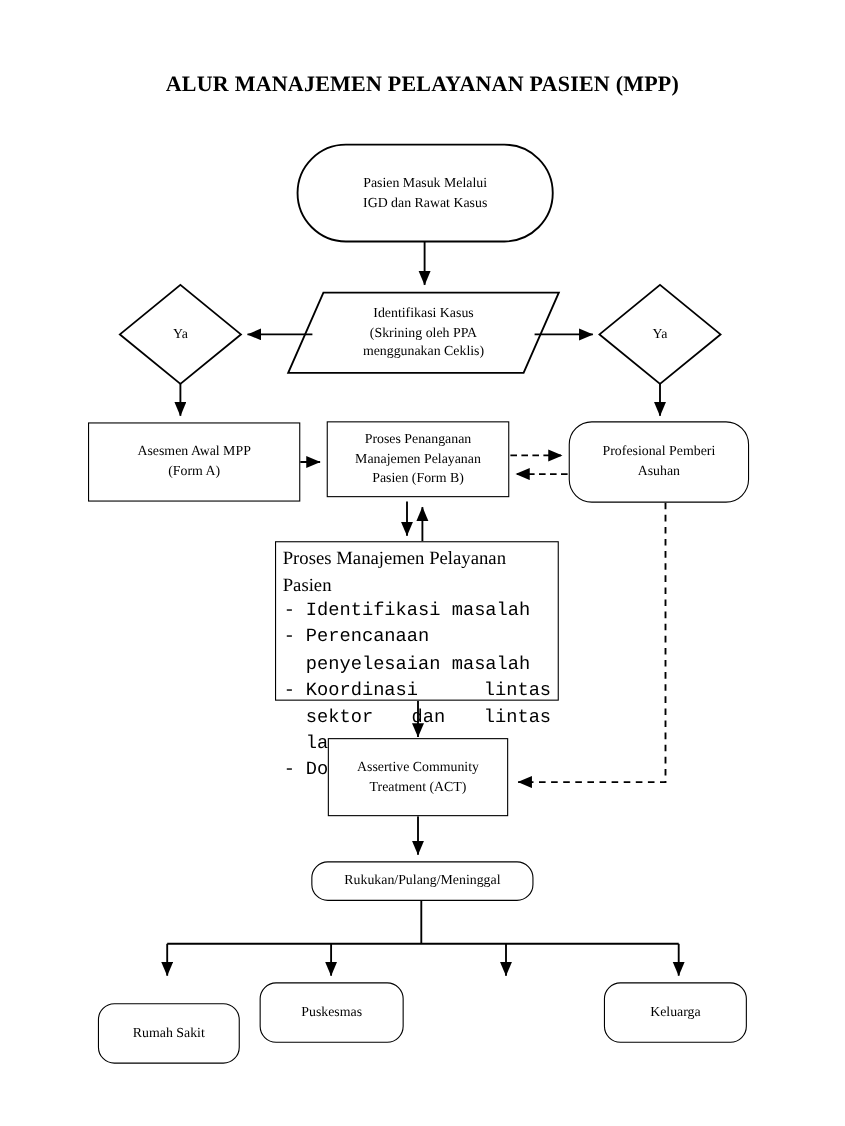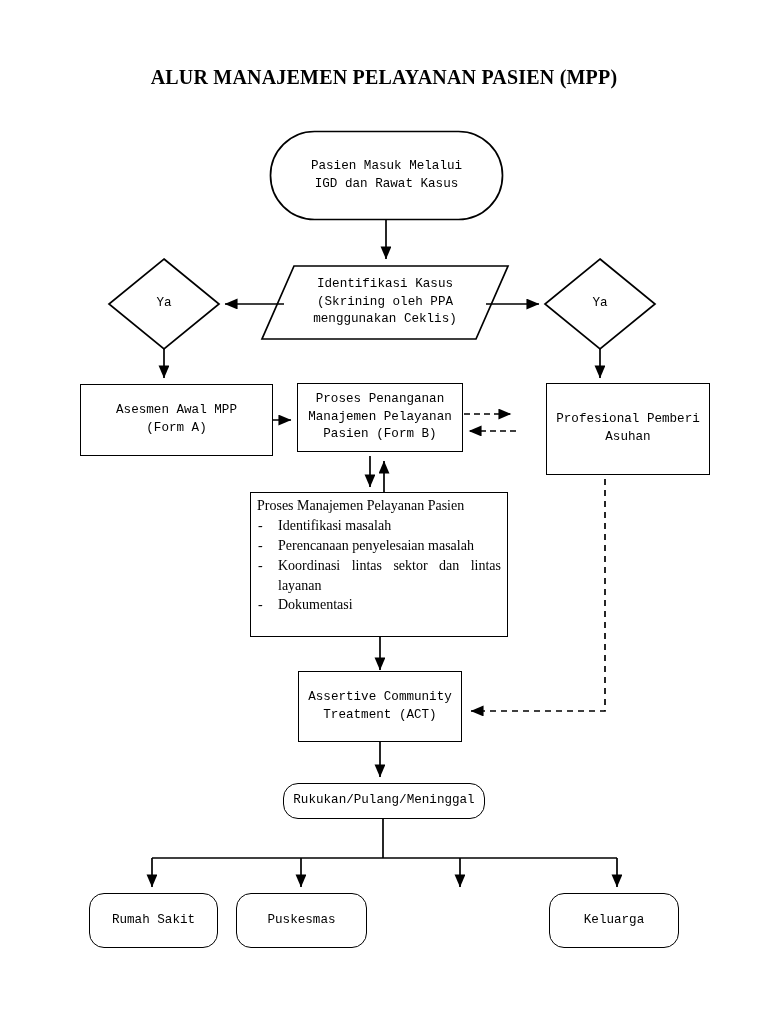--- a/index.html
+++ b/index.html
@@ -39,21 +39,21 @@
     box-sizing: border-box;
     display: flex;
     align-items: center;
     justify-content: center;
     text-align: center;
     line-height: 1.42;
     font-size: 12.6px;
     background: #ffffff;
     z-index: 3;
   }
-  .node .txt { display: block; width: 100%; font-family: Liberation Mono, monospace; }
+  .node .txt { display: block; width: 100%; }
 
   
   .shape-rect {
     border: 1.6px solid #000;
   }
   .shape-stadium {
     border: 1.6px solid #000;
   }
   .shape-round {
     border: 1.6px solid #000;
@@ -81,32 +81,33 @@
     pointer-events: none;
   }
 
   
   #proc-list-box {
     position: absolute;
     box-sizing: border-box;
     border: 1.4px solid #000;
     background: #ffffff;
     z-index: 3;
-    font-size: 14px;
+    font-size: 17px;
     line-height: 1.42;
     padding: 3px 6px 3px 5px;
   }
   #proc-list-box .list-head {
     display: block;
     margin: 0 0 0 1px;
   }
   #proc-list-box ul {
     list-style: none;
     margin: 0;
     padding: 0;
+    font-family: Liberation Mono, monospace;
   }
   #proc-list-box ul li {
     position: relative;
     padding-left: 22px;
     text-align: justify;
     text-justify: inter-word;
   }
   #proc-list-box ul li::before {
     content: "-";
     position: absolute;
@@ -208,21 +209,21 @@
   </div>
 
   <div class="node shape-rect" style="left:297px; top:383px; width:166px; height:69px;">
     <span class="txt">
       <span>Proses Penanganan</span><br>
       <span>Manajemen Pelayanan</span><br>
       <span>Pasien (Form B)</span>
     </span>
   </div>
 
-  <div class="node shape-rect" style="left:546px; top:383px; width:164px; height:92px;">
+  <div class="node shape-rect" style="left:517px; top:383px; width:164px; height:74px;border-radius:21px;">
     <span class="txt">
       <span>Profesional Pemberi</span><br>
       <span>Asuhan</span>
     </span>
   </div>
 
   <div id="proc-list-box" style="left:250px; top:492px; width:258px; height:145px;">
     <span class="list-head">Proses Manajemen Pelayanan Pasien</span>
     <ul>
       <li>
@@ -244,21 +245,21 @@
     <span class="txt">
       <span>Assertive Community</span><br>
       <span>Treatment (ACT)</span>
     </span>
   </div>
 
   <div class="node shape-round" style="left:283px; top:783px; width:202px; height:36px;">
     <span class="txt">Rukukan/Pulang/Meninggal</span>
   </div>
 
-  <div class="node shape-round" style="left:89px; top:893px; width:129px; height:55px;">
+  <div class="node shape-round" style="left:89px; top:912px; width:129px; height:55px;">
     <span class="txt">Rumah Sakit</span>
   </div>
 
   <div class="node shape-round" style="left:236px; top:893px; width:131px; height:55px;text-align:center;">
     <span class="txt">Puskesmas</span>
   </div>
 
 
   <div class="node shape-round" style="left:549px; top:893px; width:130px; height:55px;">
     <span class="txt">Keluarga</span>

